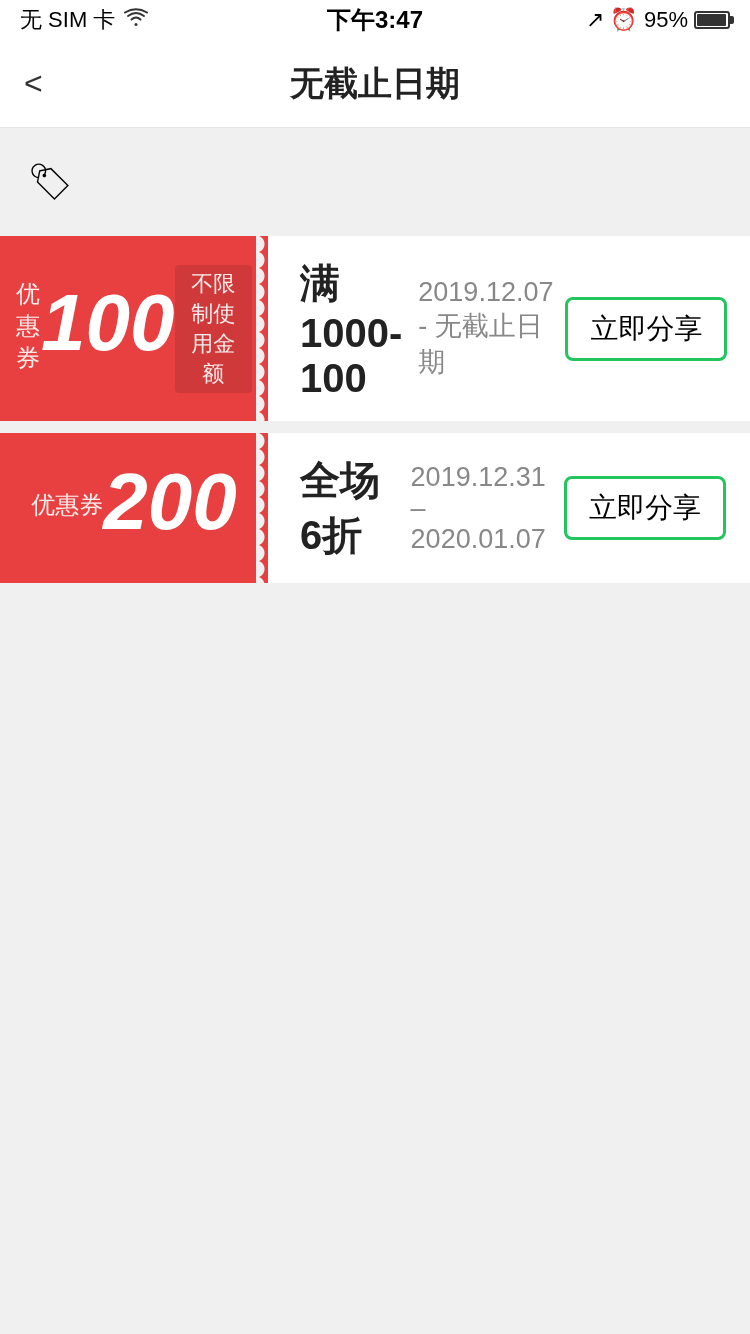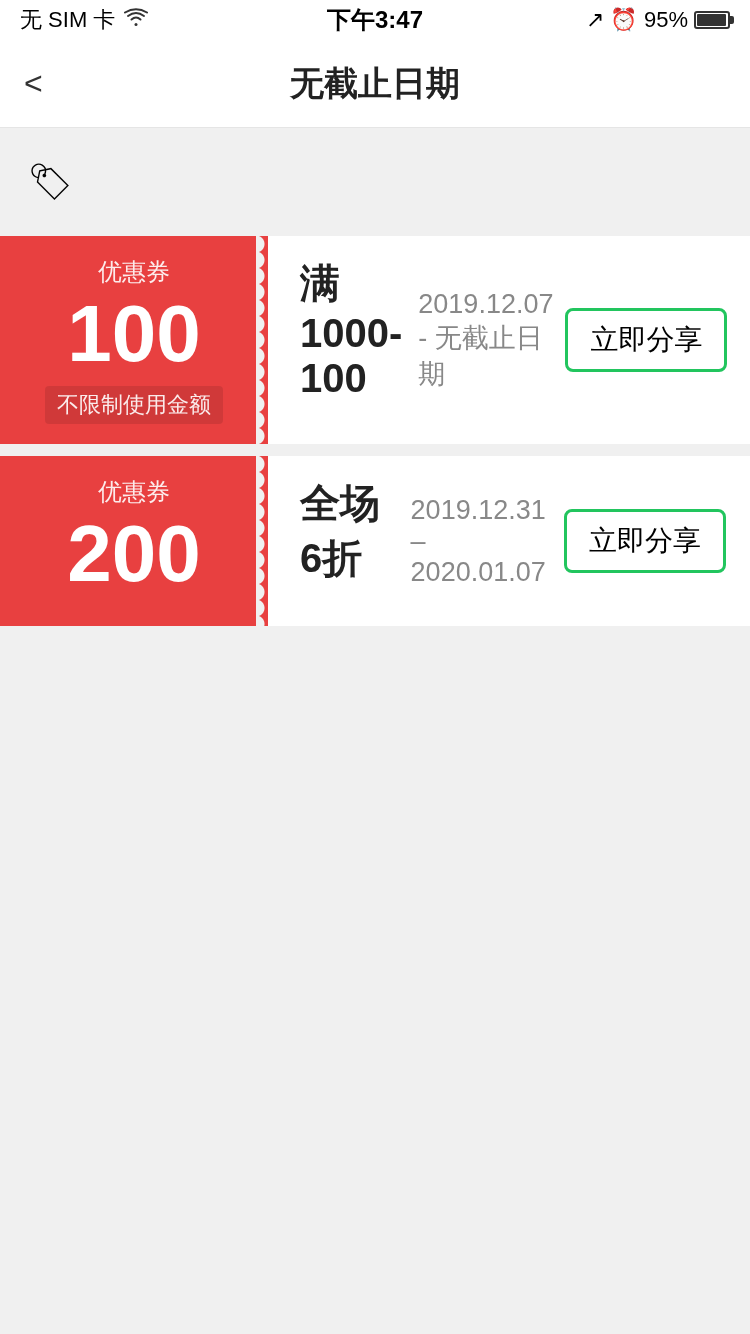--- a/index.html
+++ b/index.html
@@ -140,21 +140,21 @@
       align-items: stretch;
       overflow: hidden;
       position: relative;
     }
 
     
     .coupon-left {
       width: 268px;
       background: #e84040;
       display: flex;
-      flex-direction: column;
+      flex-direction: row;
       align-items: center;
       justify-content: center;
       padding: 20px 16px;
       position: relative;
       flex-shrink: 0;
     }
 
     
     .coupon-left::after {
       content: '';
@@ -173,20 +173,21 @@
       font-size: 24px;
       color: rgba(255,255,255,0.9);
       margin-bottom: 6px;
     }
     .coupon-amount {
       font-size: 80px;
       font-weight: 700;
       color: #fff;
       line-height: 1;
       margin-bottom: 12px;
+      font-style: italic;
     }
     .coupon-condition {
       font-size: 22px;
       color: rgba(255,255,255,0.9);
       text-align: center;
       background: rgba(0,0,0,0.1);
       padding: 4px 12px;
       border-radius: 4px;
     }
 

